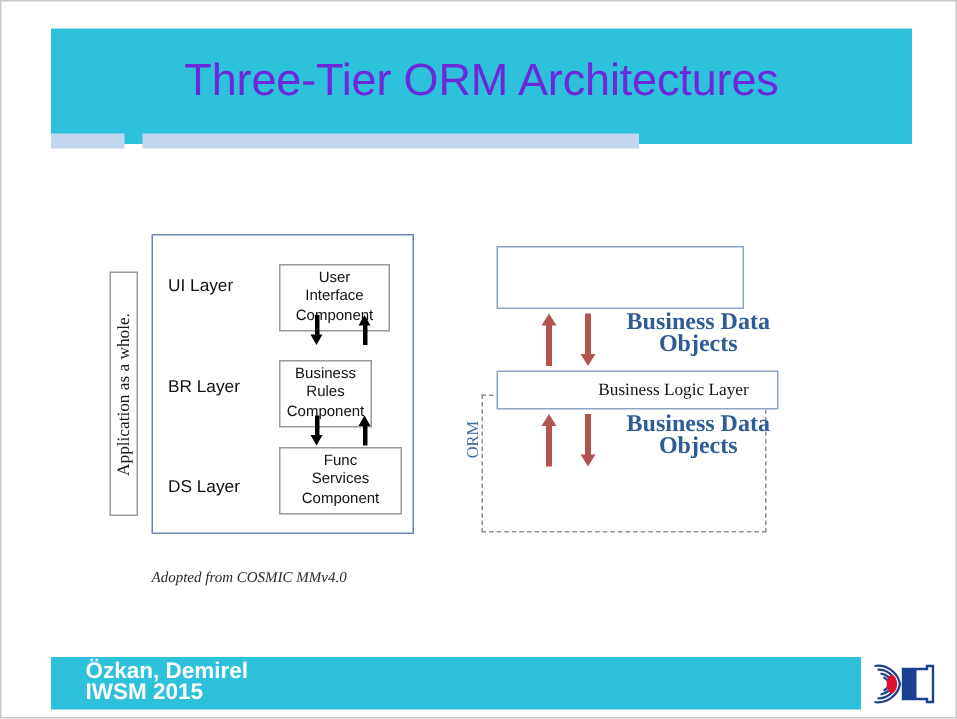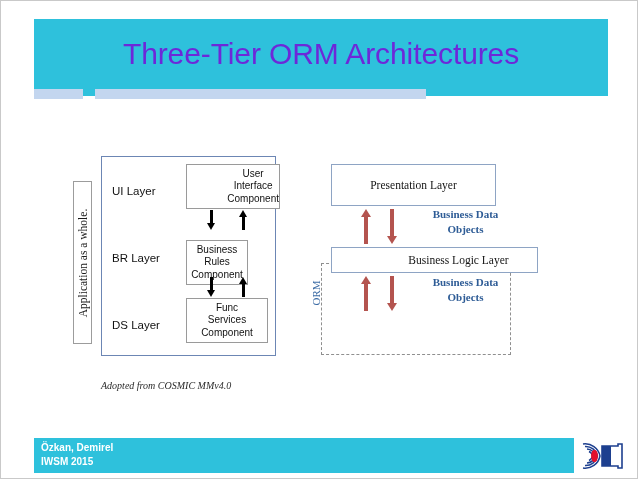--- a/index.html
+++ b/index.html
@@ -128,21 +128,21 @@
     box-sizing: border-box;
     font-size: 10px;
     color: #111111;
     line-height: 12.5px;
     text-align: center;
     display: flex;
     align-items: center;
     justify-content: center;
     font-family: "Liberation Sans", sans-serif;
   }
-  #box-ui { left: 113px; top: 8px;  width: 94px; height: 45px; justify-content: flex-end; }
+  #box-ui { left: 113px; top: 20px;  width: 74px; height: 45px; }
   #box-br { left: 113px; top: 84px; width: 62px; height: 45px; }
   #box-ds { left: 113px; top: 142px; width: 82px; height: 45px; }
 
   
   .arrow-blk { position: absolute; }
   .arrow-blk .shaft {
     position: absolute;
     left: 2.5px;
     width: 3px;
     background: #000000;
@@ -193,21 +193,21 @@
     font-size: 11.5px;
     color: #141414;
     line-height: 14px;
     text-align: center;
     display: flex;
     align-items: center;
     justify-content: center;
     z-index: 3;
   }
   #r-presentation { left: 30px; top: 5px;  width: 165px; height: 42px; }
-  #r-logic        { left: 30px; top: 88px; width: 207px; height: 26px; padding-left: 48px; }
+  #r-logic        { left: 30px; top: 88px; width: 188px; height: 26px; padding-left: 48px; }
   #r-data         { left: 30px; top: 155px; width: 172px; height: 26px; }
 
   #orm-dashed {
     position: absolute;
     left: 20px;
     top: 104px;
     width: 190px;
     height: 92px;
     border: 1.4px dashed #8f8f8f;
     box-sizing: border-box;
@@ -248,44 +248,44 @@
 
   #arr-r1-up   { left: 60px; top: 50px; width: 10px; height: 35px; }
   #arr-r1-down { left: 86px; top: 50px; width: 10px; height: 35px; }
   #arr-r2-up   { left: 60px; top: 117px; width: 10px; height: 35px; }
   #arr-r2-down { left: 86px; top: 117px; width: 10px; height: 35px; }
 
   .bdo-label {
     position: absolute;
     font-family: "Liberation Serif", serif;
     font-weight: bold;
-    font-size: 11px;
+    font-size: 16px;
     color: #2e5c96;
     line-height: 15px;
     text-align: center;
     width: 105px;
     z-index: 4;
   }
   #bdo-1 { left: 112px; top: 48px; }
   #bdo-2 { left: 112px; top: 116px; }
 
   
   #footer-band {
     position: absolute;
     left: 33px;
     top: 437px;
     width: 540px;
     height: 35px;
     background: #2ec1dc;
   }
   #footer-text {
     position: absolute;
-    left: 40px;
+    left: 56px;
     top: 440px;
-    font-size: 10px;
+    font-size: 15px;
     font-weight: bold;
     color: #ffffff;
     line-height: 14px;
     font-family: "Liberation Sans", sans-serif;
   }
   #footer-logo {
     position: absolute;
     left: 577px;
     top: 437px;
     width: 48px;
@@ -356,21 +356,20 @@
       </div>
     </div>
 
     <div id="right-diagram">
 
       <div id="orm-dashed"></div>
       <span id="orm-label">ORM</span>
 
       <div class="r-box" id="r-presentation">
         <div>
-          <div>Presentation Layer</div>
         </div>
       </div>
 
       <div class="r-box" id="r-logic">Business Logic Layer</div>
 
 
       <div class="arrow-red up" id="arr-r1-up">
         <span class="shaft"></span>
           <span class="head"></span>
       </div>

